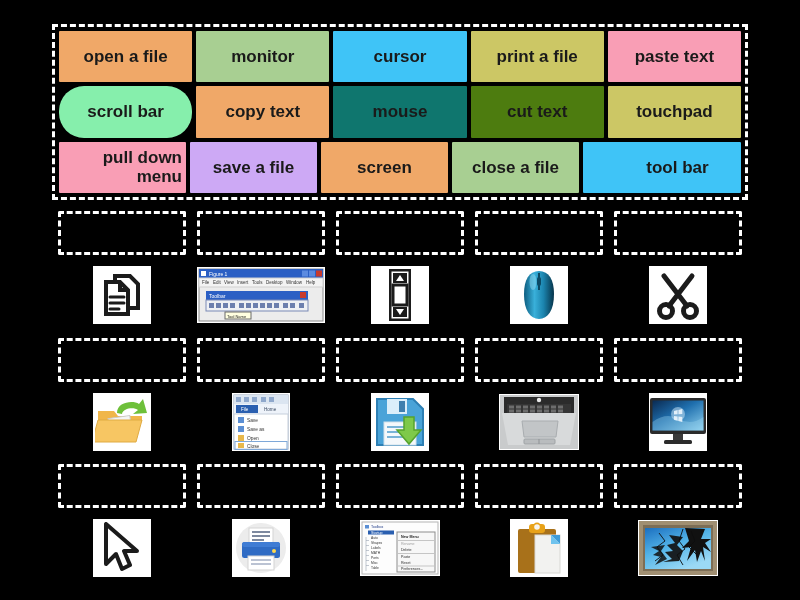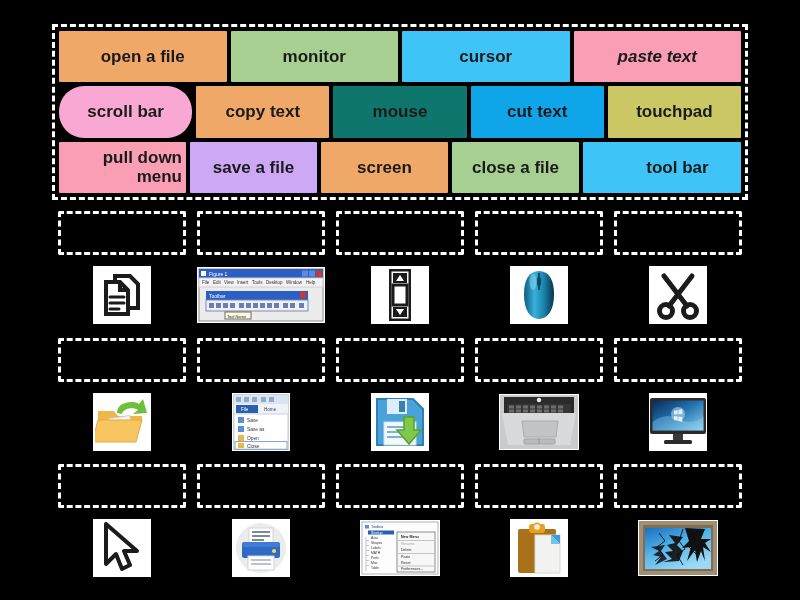--- a/index.html
+++ b/index.html
@@ -105,28 +105,29 @@
 <body>
 
 <div id="stage">
 
   <div id="word-bank">
 
     <div class="bank-row">
       <div class="tile" style="background: rgb(240, 168, 104);">open a file</div>
       <div class="tile" style="background: rgb(168, 207, 146);">monitor</div>
       <div class="tile" style="background: rgb(63, 196, 247);">cursor</div>
-      <div class="tile" style="background: rgb(249, 158, 181); font-style: italic;">paste text</div>
+      <div class="tile" style="background: rgb(204, 199, 101);">print a file</div>
+      <div class="tile" style="background: rgb(249, 158, 181);">paste text</div>
     </div>
 
     <div class="bank-row">
-      <div class="tile" style="background: #f9a8d4; border-radius: 25px;">scroll bar</div>
+      <div class="tile" style="background: #86efac; border-radius: 25px;">scroll bar</div>
       <div class="tile" style="background: rgb(240, 168, 104);">copy text</div>
       <div class="tile" style="background: #0f766e;">mouse</div>
-      <div class="tile" style="background: #0ea5e9;">cut text</div>
+      <div class="tile" style="background: #4d7c0f;">cut text</div>
       <div class="tile" style="background: rgb(204, 199, 101);">touchpad</div>
     </div>
 
     <div class="bank-row">
       <div class="tile" style="background: rgb(249, 158, 181);">pull down menu</div>
       <div class="tile" style="background: rgb(205, 169, 245);">save a file</div>
       <div class="tile" style="background: rgb(240, 168, 104);">screen</div>
       <div class="tile" style="background: rgb(168, 207, 146);">close a file</div>
       <div class="tile" style="background: rgb(63, 196, 247); padding-left: 35px;">tool bar</div>
     </div>

